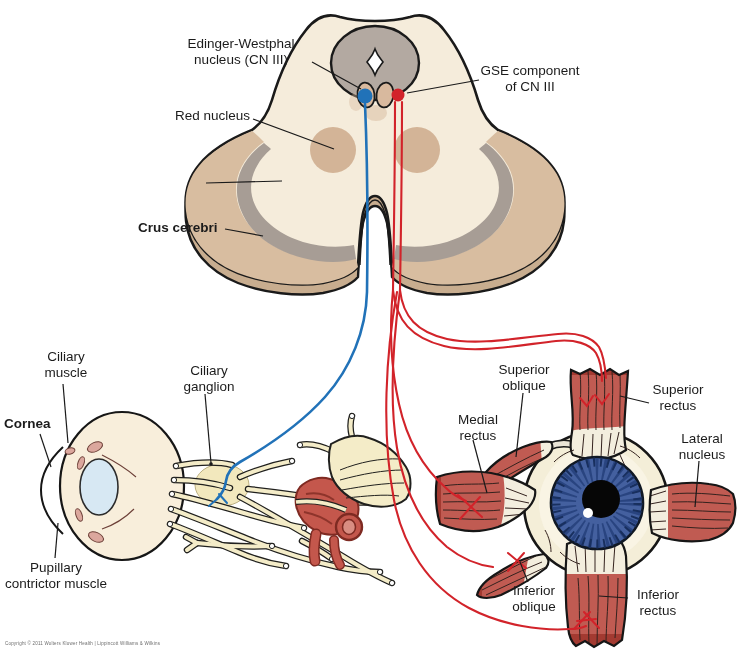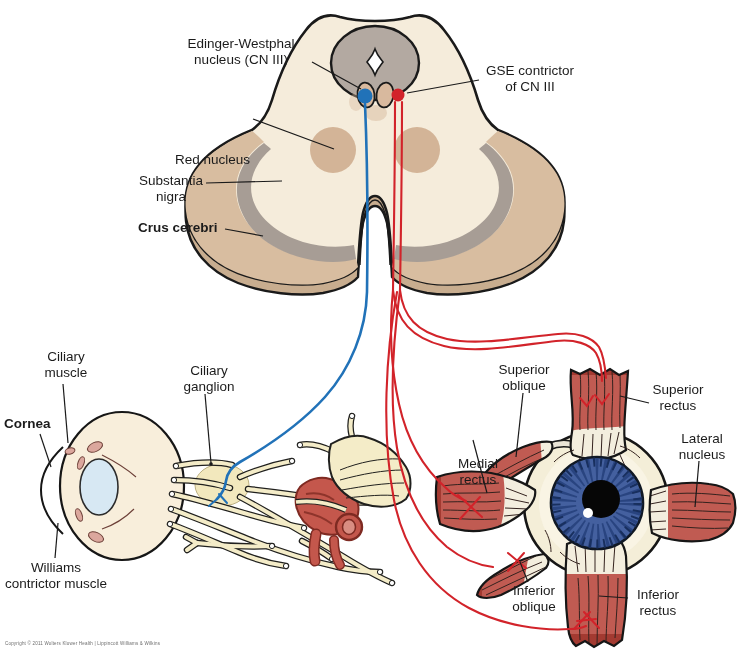--- a/index.html
+++ b/index.html
@@ -388,38 +388,36 @@
     <line x1="473" y1="440" x2="487" y2="493"></line>
     <line x1="699" y1="461" x2="695" y2="507"></line>
     <line x1="528" y1="582" x2="520" y2="562"></line>
     <line x1="628" y1="598" x2="599" y2="596"></line>
     <circle cx="211" cy="464" r="1.8" fill="#1a1a1a" stroke="none"></circle>
   </g>
 </svg>
 
   <div class="label" style="left:168px;top:36px;width:146px;">Edinger-Westphal
 nucleus (CN III)</div>
-  <div class="label" style="left:480px;top:63px;width:100px;">GSE contrictor
+  <div class="label" style="left:480px;top:63px;width:100px;">GSE component
 of CN III</div>
-  <div class="label left" style="left:175px;top:108px;width:90px;margin-top:44px;">Red nucleus</div>
-  <div class="label" style="left:126px;top:173px;width:90px;">Substantia
-nigra</div>
+  <div class="label left" style="left:175px;top:108px;width:90px;">Red nucleus</div>
   <div class="label left" style="left:138px;top:220px;width:92px;font-weight:bold;">Crus cerebri</div>
   <div class="label" style="left:34px;top:349px;width:64px;">Ciliary
 muscle</div>
   <div class="label left" style="left:4px;top:416px;width:60px;font-weight:bold;">Cornea</div>
-  <div class="label" style="left:0px;top:560px;width:112px;">Williams
+  <div class="label" style="left:0px;top:560px;width:112px;">Pupillary
 contrictor muscle</div>
   <div class="label" style="left:176px;top:363px;width:66px;">Ciliary
 ganglion</div>
   <div class="label" style="left:492px;top:362px;width:64px;">Superior
 oblique</div>
   <div class="label" style="left:646px;top:382px;width:64px;">Superior
 rectus</div>
-  <div class="label" style="left:450px;top:412px;width:56px;margin-top:44px;">Medial
+  <div class="label" style="left:450px;top:412px;width:56px;">Medial
 rectus</div>
   <div class="label" style="left:672px;top:431px;width:60px;">Lateral
 nucleus</div>
   <div class="label" style="left:502px;top:583px;width:64px;">Inferior
 oblique</div>
   <div class="label" style="left:630px;top:587px;width:56px;">Inferior
 rectus</div>
   <div class="copyright" style="left:5px;top:641px;">Copyright © 2011 Wolters Kluwer Health | Lippincott Williams &amp; Wilkins</div>
 </div>
 

